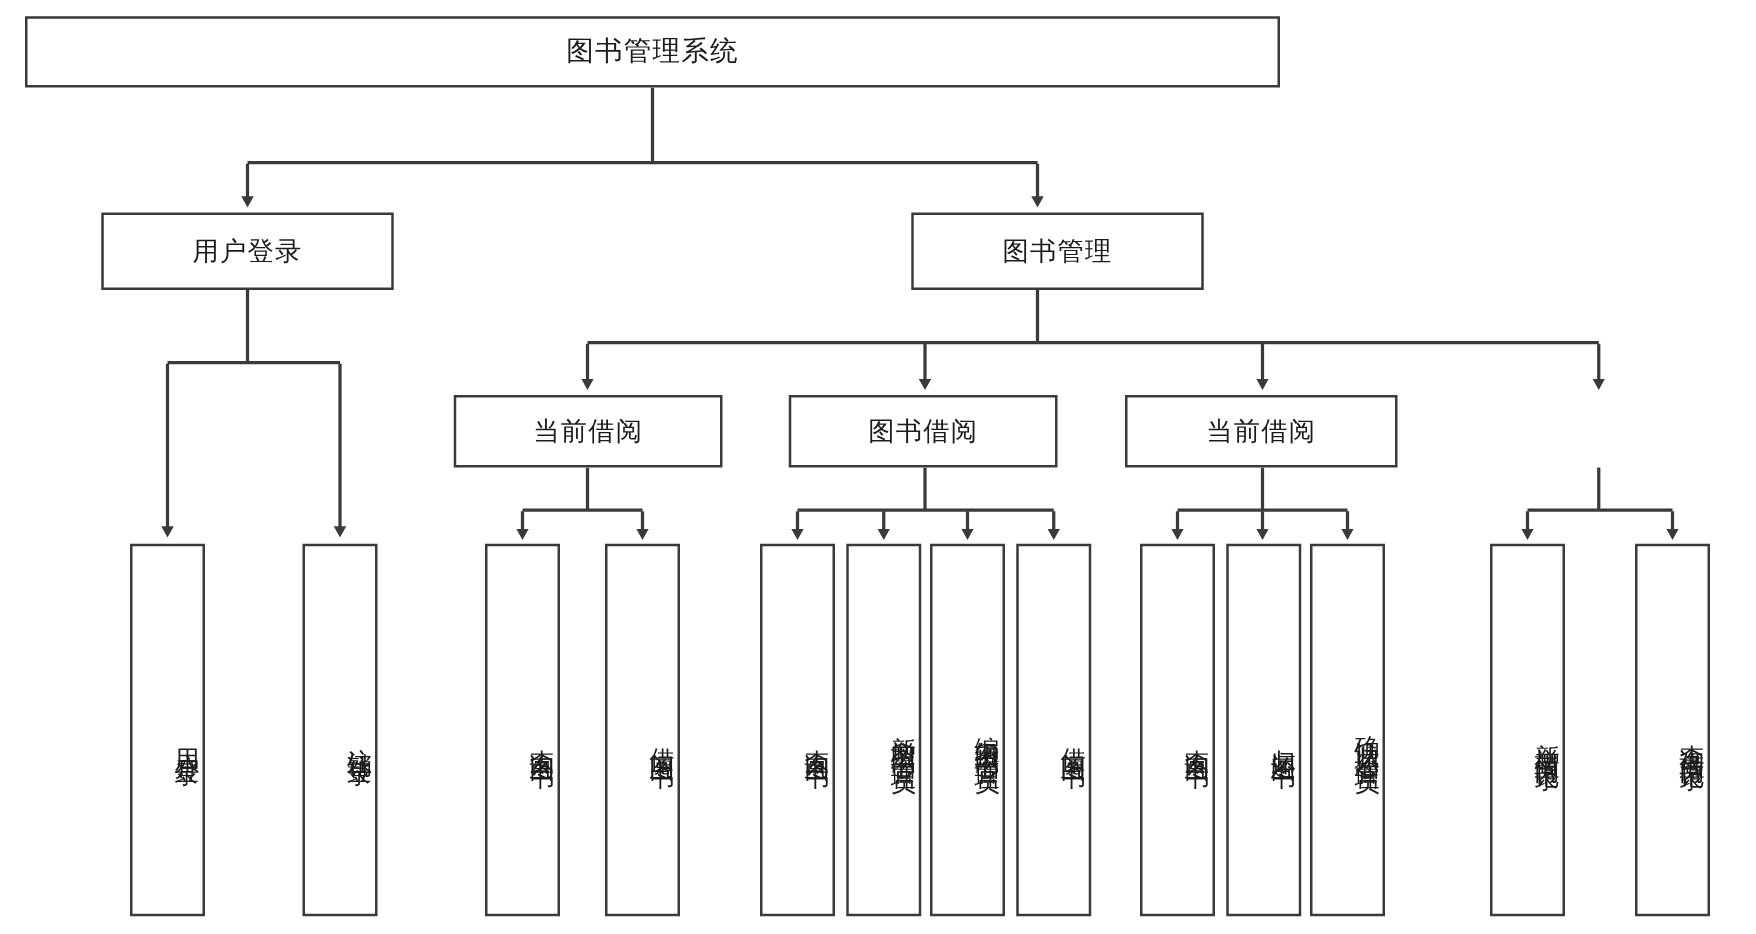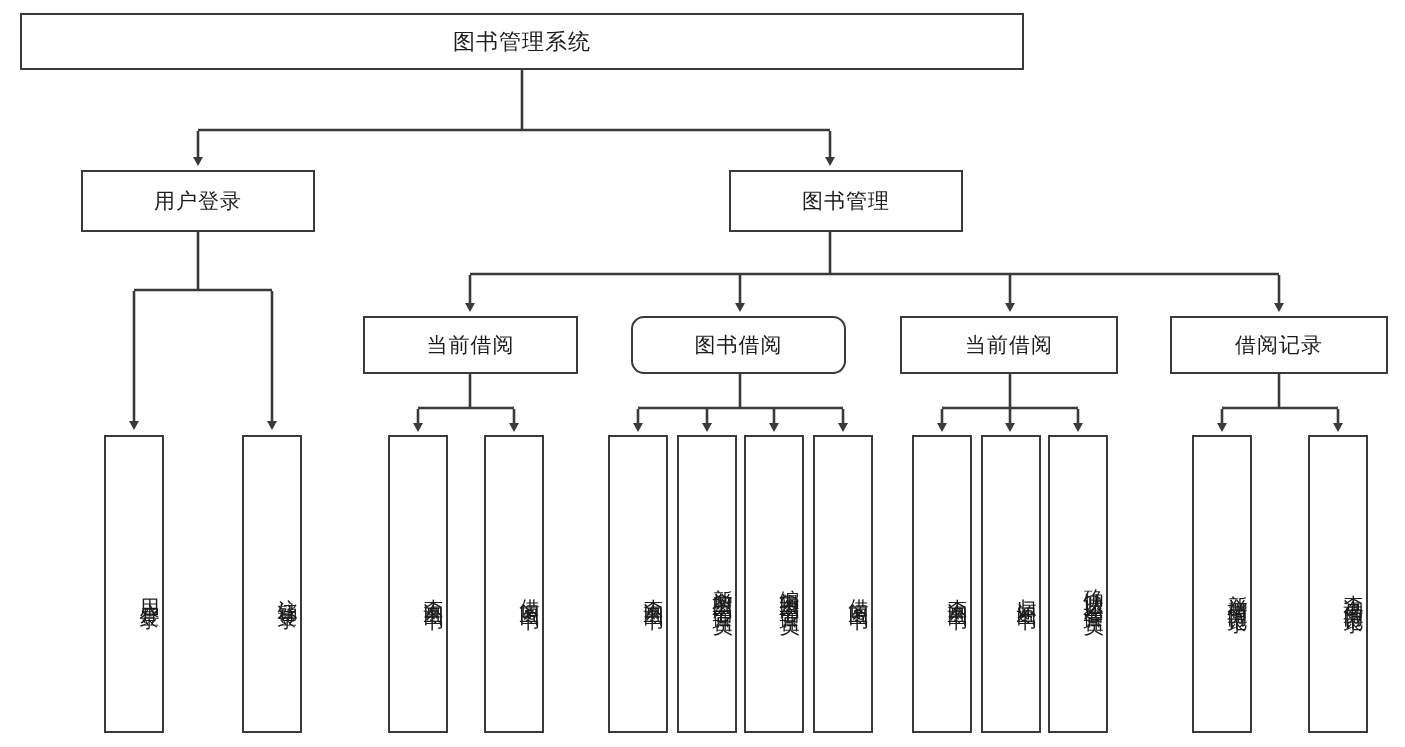--- a/index.html
+++ b/index.html
@@ -129,28 +129,25 @@
   <div class="node lvl2" style="left:81px; top:170px; width:234px; height:62px;">
     <span>用户登录</span>
   </div>
   <div class="node lvl2" style="left:711px; top:170px; width:234px; height:62px;margin-left:18px;">
     <span>图书管理</span>
   </div>
 
   <div class="node lvl3" style="left:363px; top:316px; width:215px; height:58px;">
     <span>当前借阅</span>
   </div>
-  <div class="node lvl3" style="left:631px; top:316px; width:215px; height:58px;border-radius:13px;">
+  <div class="node lvl3" style="left:631px; top:316px; width:215px; height:58px;">
     <span>图书借阅</span>
   </div>
   <div class="node lvl3" style="left:900px; top:316px; width:218px; height:58px;text-align:right;">
     <span>当前借阅</span>
-  </div>
-  <div class="node lvl3" style="left:1170px; top:316px; width:218px; height:58px;">
-    <span>借阅记录</span>
   </div>
 
   <div class="node leaf" style="left:104px; top:435px; width:60px; height:298px;">
     <span>用户登录</span>
   </div>
   <div class="node leaf" style="left:242px; top:435px; width:60px; height:298px;">
     <span>注销登录</span>
   </div>
 
   <div class="node leaf" style="left:388px; top:435px; width:60px; height:298px;">

